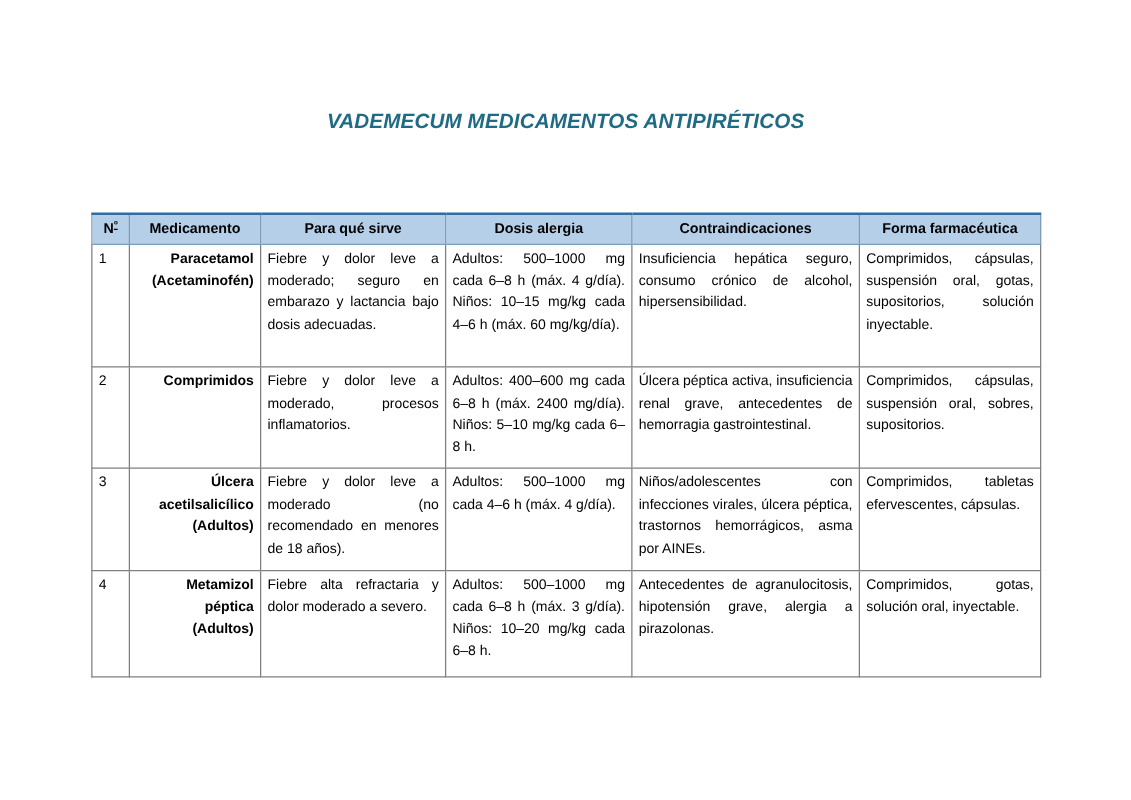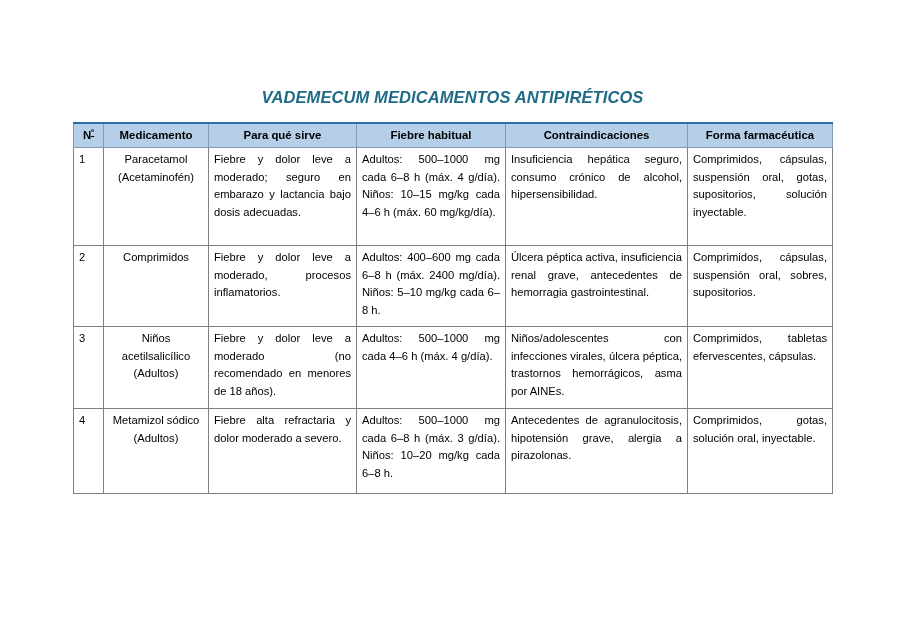--- a/index.html
+++ b/index.html
@@ -44,20 +44,21 @@
     top: 122px;
     width: 759px;
   }
 
   table.vademecum {
     width: 759px;
     border-collapse: collapse;
     table-layout: fixed;
     font-size: 11.2px;
     line-height: 1.58;
+    margin-top: 48px;
   }
 
   table.vademecum col.c-num    { width: 30px; }
   table.vademecum col.c-med    { width: 105px; }
   table.vademecum col.c-uso    { width: 148px; }
   table.vademecum col.c-dosis  { width: 149px; }
   table.vademecum col.c-contra { width: 182px; }
   table.vademecum col.c-forma  { width: 145px; }
 
   table.vademecum th,
@@ -79,22 +80,22 @@
     vertical-align: middle;
     white-space: nowrap;
   }
 
   td.cell-num {
     text-align: left;
     padding-left: 7px;
   }
 
   td.cell-med {
-    font-weight: normal;
-    text-align: center;
+    font-weight: bold;
+    text-align: right;
     hyphens: none;
   }
 
   td.cell-just {
     text-align: justify;
     text-justify: inter-word;
   }
 
   
   tr[data-name="table-row"].r1 td { height: 91px; }
@@ -125,21 +126,21 @@
           <col class="c-uso">
         <col class="c-dosis">
           <col class="c-contra">
           <col class="c-forma">
       </colgroup>
       <thead>
         <tr data-name="table-header-row">
           <th data-name="column-header-num">N<sup class="ord" data-name="ordinal-marker">º</sup></th>
           <th data-name="column-header-med">Medicamento</th>
           <th data-name="column-header-uso">Para qué sirve</th>
-          <th data-name="column-header-dosis">Fiebre habitual</th>
+          <th data-name="column-header-dosis">Dosis alergia</th>
           <th data-name="column-header-contra">Contraindicaciones</th>
           <th data-name="column-header-forma">Forma farmacéutica</th>
         </tr>
       </thead>
       <tbody>
         <tr class="r1" data-name="table-row">
           <td class="cell-num" data-name="cell-num">1</td>
           <td class="cell-med" data-name="cell-medicamento">
             <span class="line" data-name="medicamento-name">Paracetamol</span>
             <span class="line" data-name="medicamento-alias">(Acetaminofén)</span>
@@ -156,32 +157,32 @@
 
           </td>
           <td class="cell-just" data-name="cell-uso">Fiebre y dolor leve a moderado, procesos inflamatorios.</td>
           <td class="cell-just" data-name="cell-dosis">Adultos: 400–600 mg cada 6–8 h (máx. 2400 mg/día). Niños: 5–10 mg/kg cada 6–8 h.</td>
           <td class="cell-just" data-name="cell-contraindicaciones">Úlcera péptica activa, insuficiencia renal grave, antecedentes de hemorragia gastrointestinal.</td>
           <td class="cell-just" data-name="cell-forma">Comprimidos, cápsulas, suspensión oral, sobres, supositorios.</td>
         </tr>
         <tr class="r3" data-name="table-row">
           <td class="cell-num" data-name="cell-num">3</td>
           <td class="cell-med" data-name="cell-medicamento">
-            <span class="line" data-name="medicamento-name">Niños acetilsalicílico</span>
+            <span class="line" data-name="medicamento-name">Úlcera acetilsalicílico</span>
             <span class="line" data-name="medicamento-alias">(Adultos)</span>
           </td>
           <td class="cell-just" data-name="cell-uso">Fiebre y dolor leve a moderado (no recomendado en menores de 18 años).</td>
           <td class="cell-just" data-name="cell-dosis">Adultos: 500–1000 mg cada 4–6 h (máx. 4 g/día).</td>
           <td class="cell-just" data-name="cell-contraindicaciones">Niños/adolescentes con infecciones virales, úlcera péptica, trastornos hemorrágicos, asma por AINEs.</td>
           <td class="cell-just" data-name="cell-forma">Comprimidos, tabletas efervescentes, cápsulas.</td>
         </tr>
         <tr class="r4" data-name="table-row">
           <td class="cell-num" data-name="cell-num">4</td>
           <td class="cell-med" data-name="cell-medicamento">
-            <span class="line" data-name="medicamento-name">Metamizol sódico</span>
+            <span class="line" data-name="medicamento-name">Metamizol péptica</span>
             <span class="line" data-name="medicamento-alias">(Adultos)</span>
           </td>
           <td class="cell-just" data-name="cell-uso">Fiebre alta refractaria y dolor moderado a severo.</td>
           <td class="cell-just" data-name="cell-dosis">Adultos: 500–1000 mg cada 6–8 h (máx. 3 g/día). Niños: 10–20 mg/kg cada 6–8 h.</td>
           <td class="cell-just" data-name="cell-contraindicaciones">Antecedentes de agranulocitosis, hipotensión grave, alergia a pirazolonas.</td>
           <td class="cell-just" data-name="cell-forma">Comprimidos, gotas, solución oral, inyectable.</td>
         </tr>
       </tbody>
     </table>
   </div>

